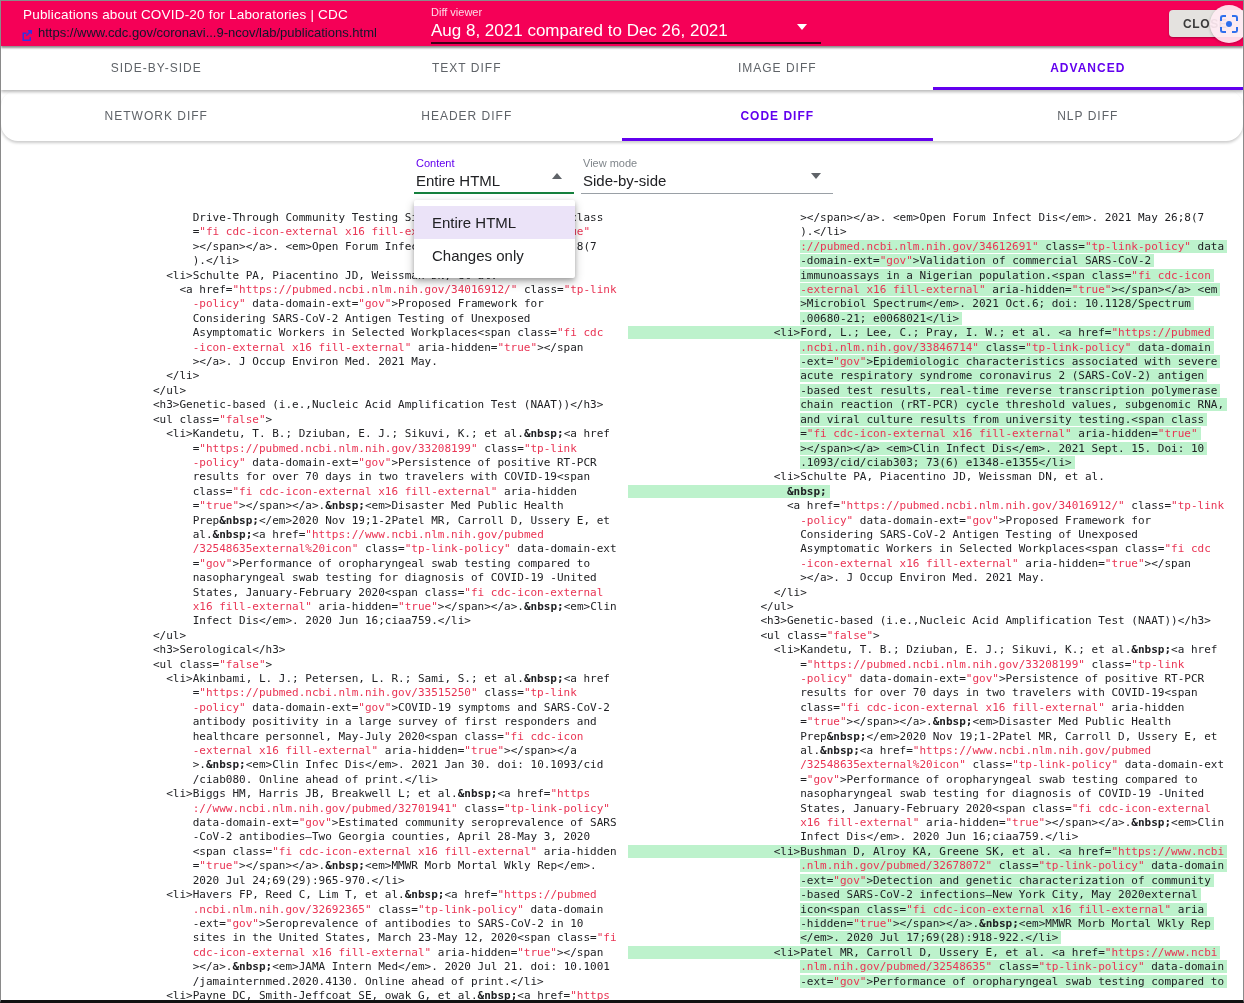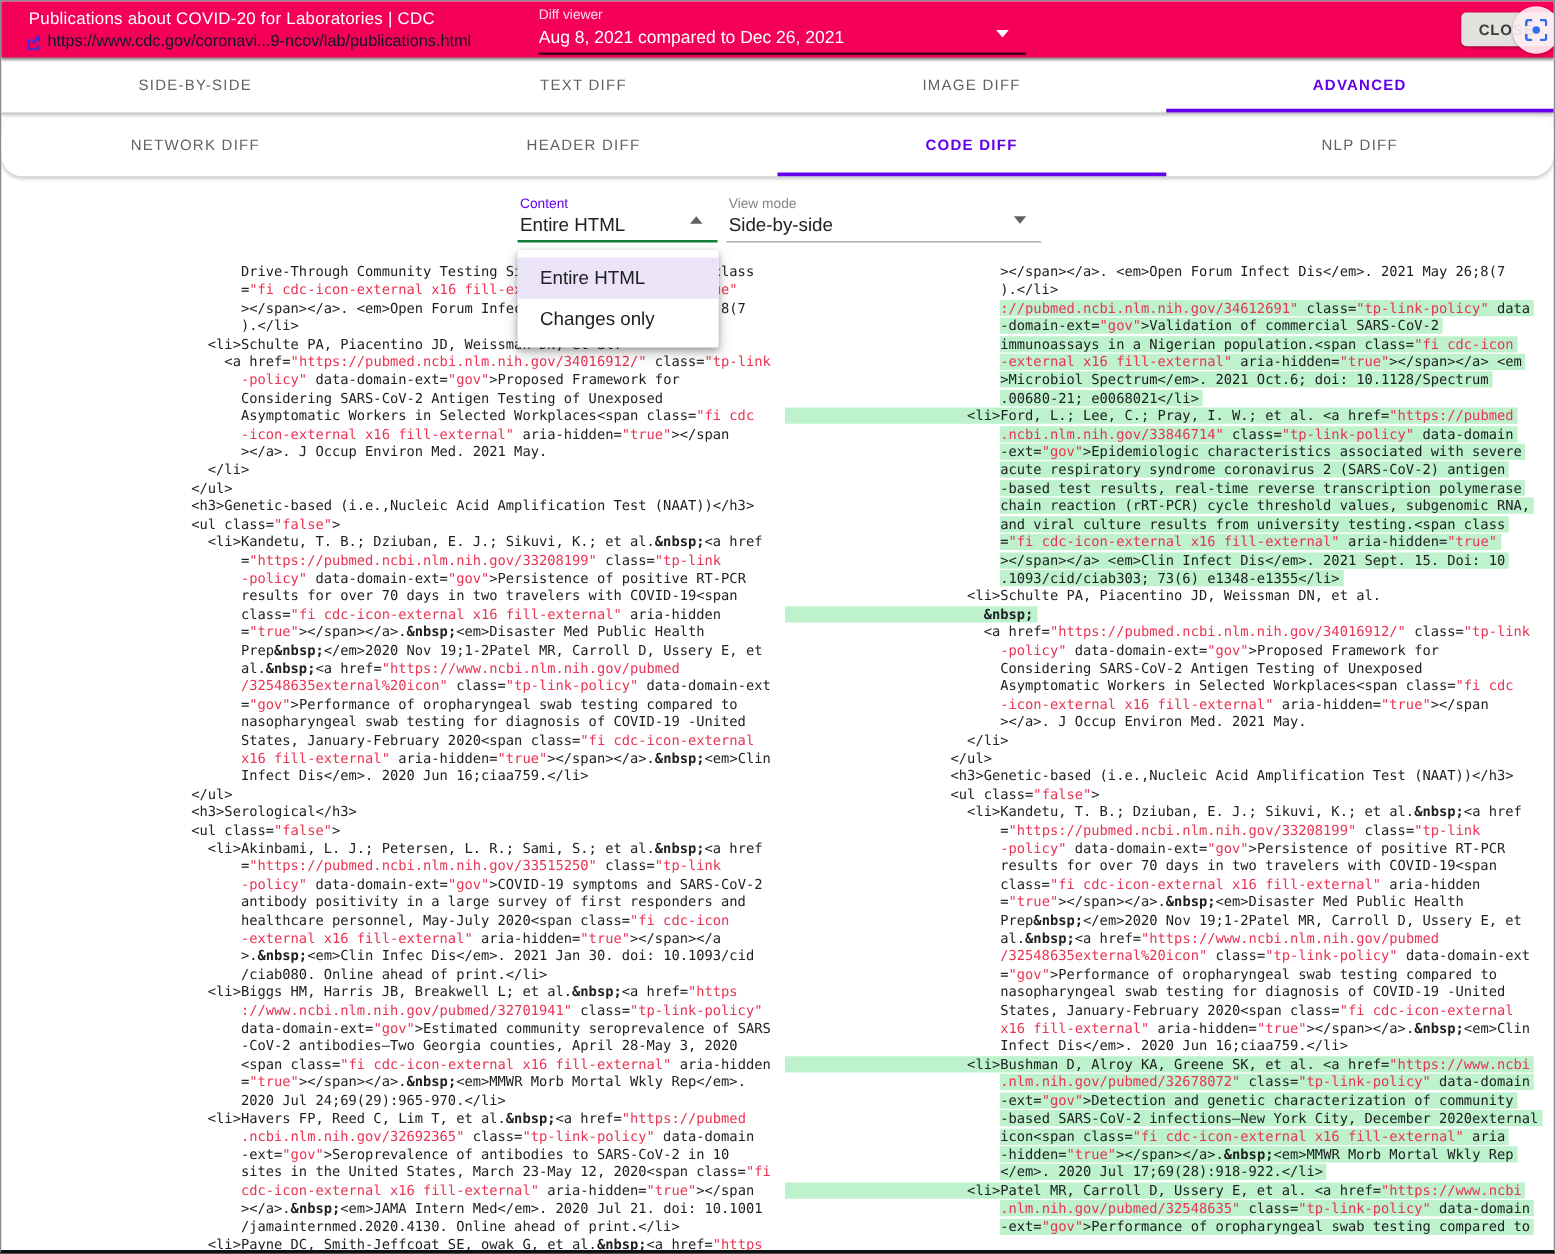--- a/index.html
+++ b/index.html
@@ -9,21 +9,21 @@
 
   
   .hdr { position:absolute; left:0; top:0; width:100%; height:45px; background:#F50057;
          box-shadow:0 2px 2px rgba(0,0,0,.45); z-index:20; }
   .hdr-title { position:absolute; left:22px; top:6px; color:#fff; font-size:13.5px; font-weight:500; letter-spacing:.2px; }
   .hdr-url-row { position:absolute; left:20px; top:24px; display:flex; align-items:center; gap:5px; }
   .hdr-url { color:#0f172a; font-size:13px; }
   .ext-icon { width:12px; height:12px; display:inline-block; }
   .dv-block { position:absolute; left:430px; top:5px; width:390px; height:38px; border-bottom:2px solid rgba(0,0,0,.75); cursor:pointer;}
   .dv-label { color:rgba(255,255,255,.85); font-size:11px; }
-  .dv-value { color:#fff; font-size:14px; margin-top:3px; }
+  .dv-value { color:#fff; font-size:17px; margin-top:3px; }
   .dv-caret { position:absolute; right:14px; top:18px; width:0; height:0;
               border-left:5px solid transparent; border-right:5px solid transparent; border-top:6px solid #fff; }
   .close-btn { position:absolute; left:1168px; top:9px; width:76px; height:27px; background:#e4e2df;
                border:none; border-radius:4px; font-family:"Liberation Sans",sans-serif; font-size:12px; font-weight:bold;
                color:#3a3a3a; letter-spacing:.6px; text-align:left; padding-left:14px; cursor:pointer; z-index:21;
                box-shadow:0 1px 2px rgba(0,0,0,.3); }
   .ext-circle { position:absolute; left:1209px; top:4px; width:38px; height:38px; border-radius:50%;
                 background:rgba(255,235,243,.92); z-index:22; box-shadow:0 1px 3px rgba(0,0,0,.25);
                 display:flex; align-items:center; justify-content:center; }
   .focus-glyph { position:relative; width:18px; height:18px; }
@@ -223,21 +223,21 @@
       <div class="cl"><span>                          al.</span><span class="ent">&amp;nbsp;</span><span>&lt;a href=</span><span class="str">"https://www.ncbi.nlm.nih.gov/pubmed</span></div>
       <div class="cl"><span class="str">                          /32548635external%20icon"</span><span> class=</span><span class="str">"tp-link-policy"</span><span> data-domain-ext</span></div>
       <div class="cl"><span>                          =</span><span class="str">"gov"</span><span>&gt;Performance of oropharyngeal swab testing compared to</span></div>
       <div class="cl"><span>                          nasopharyngeal swab testing for diagnosis of COVID-19 -United</span></div>
       <div class="cl"><span>                          States, January-February 2020&lt;span class=</span><span class="str">"fi cdc-icon-external</span></div>
       <div class="cl"><span class="str">                          x16 fill-external"</span><span> aria-hidden=</span><span class="str">"true"</span><span>&gt;&lt;/span&gt;&lt;/a&gt;.</span><span class="ent">&amp;nbsp;</span><span>&lt;em&gt;Clin</span></div>
       <div class="cl"><span>                          Infect Dis&lt;/em&gt;. 2020 Jun 16;ciaa759.&lt;/li&gt;</span></div>
       <div class="cl"><span class="add"><span>                      &lt;li&gt;Bushman D, Alroy KA, Greene SK, et al. &lt;a href=</span><span class="str">"https://www.ncbi</span></span></div>
       <div class="cl"><span>                          </span><span class="add"><span class="str">.nlm.nih.gov/pubmed/32678072"</span><span> class=</span><span class="str">"tp-link-policy"</span><span> data-domain</span></span></div>
       <div class="cl"><span>                          </span><span class="add"><span>-ext=</span><span class="str">"gov"</span><span>&gt;Detection and genetic characterization of community</span></span></div>
-      <div class="cl"><span>                          </span><span class="add"><span>-based SARS-CoV-2 infections–New York City, December 2020external</span></span></div>
+      <div class="cl"><span>                          </span><span class="add"><span>-based SARS-CoV-2 infections–New York City, May 2020external</span></span></div>
       <div class="cl"><span>                          </span><span class="add"><span>icon&lt;span class=</span><span class="str">"fi cdc-icon-external x16 fill-external"</span><span> aria</span></span></div>
       <div class="cl"><span>                          </span><span class="add"><span>-hidden=</span><span class="str">"true"</span><span>&gt;&lt;/span&gt;&lt;/a&gt;.</span><span class="ent">&amp;nbsp;</span><span>&lt;em&gt;MMWR Morb Mortal Wkly Rep</span></span></div>
       <div class="cl"><span>                          </span><span class="add"><span>&lt;/em&gt;. 2020 Jul 17;69(28):918-922.&lt;/li&gt;</span></span></div>
       <div class="cl"><span class="add"><span>                      &lt;li&gt;Patel MR, Carroll D, Ussery E, et al. &lt;a href=</span><span class="str">"https://www.ncbi</span></span></div>
       <div class="cl"><span>                          </span><span class="add"><span class="str">.nlm.nih.gov/pubmed/32548635"</span><span> class=</span><span class="str">"tp-link-policy"</span><span> data-domain</span></span></div>
       <div class="cl"><span>                          </span><span class="add"><span>-ext=</span><span class="str">"gov"</span><span>&gt;Performance of oropharyngeal swab testing compared to</span></span></div>
     </div>
 
   <div class="menu">
     <div class="menu-opt selected">Entire HTML</div>

